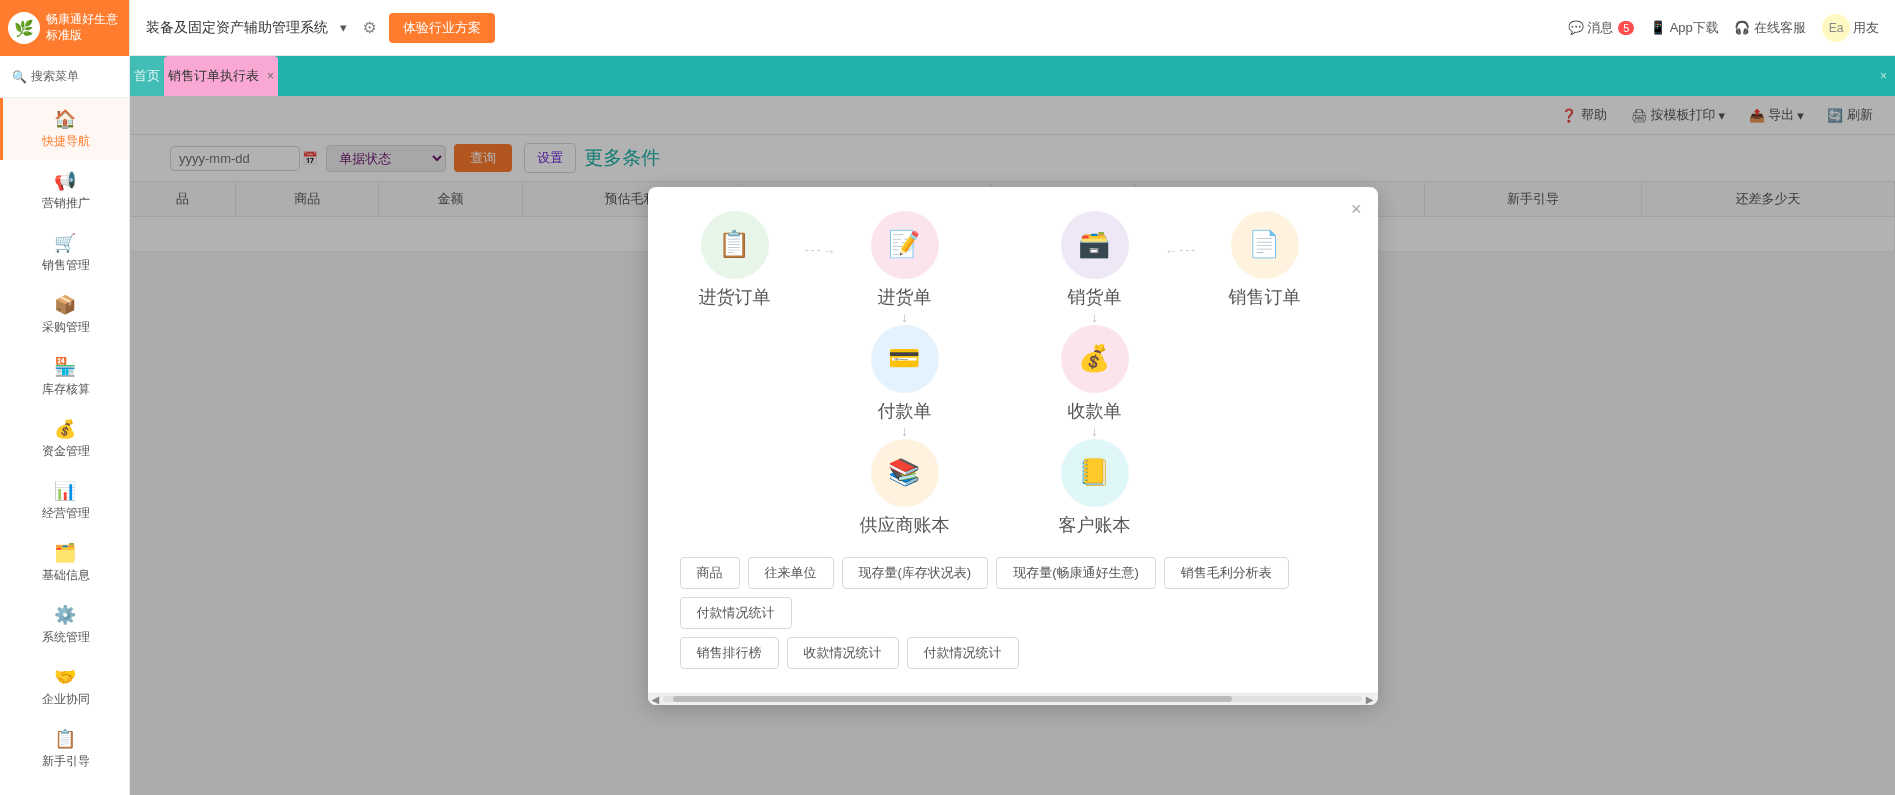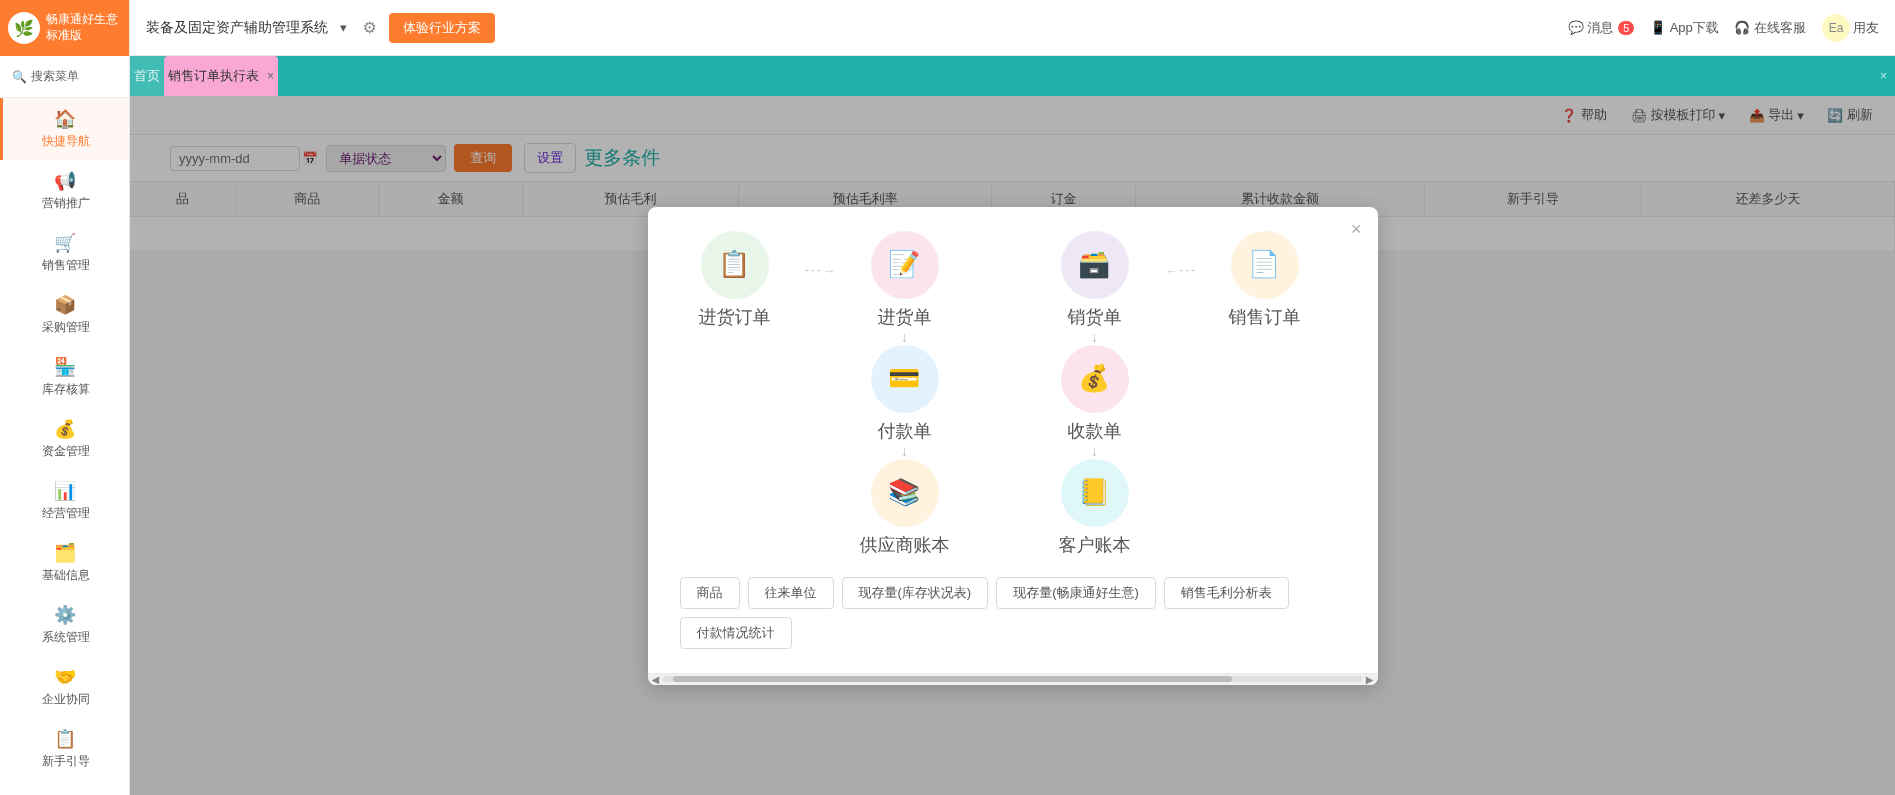--- a/index.html
+++ b/index.html
@@ -336,20 +336,25 @@
 
             <div class="common-functions">
               <div class="func-buttons">
                 <button class="func-btn">商品</button>
                 <button class="func-btn">往来单位</button>
                 <button class="func-btn">现存量(库存状况表)</button>
                 <button class="func-btn">现存量(畅康通好生意)</button>
                 <button class="func-btn">销售毛利分析表</button>
                 <button class="func-btn">付款情况统计</button>
               </div>
+              <div class="func-buttons" style="margin-top:8px;">
+                <button class="func-btn">销售排行榜</button>
+                <button class="func-btn">收款情况统计</button>
+                <button class="func-btn">付款情况统计</button>
+              </div>
             </div>
           </div>
 
           <div class="modal-scrollbar">
             <span class="scroll-arrow">◀</span>
             <div class="scrollbar-track">
               <div class="scrollbar-thumb"></div>
             </div>
             <span class="scroll-arrow">▶</span>
           </div>

